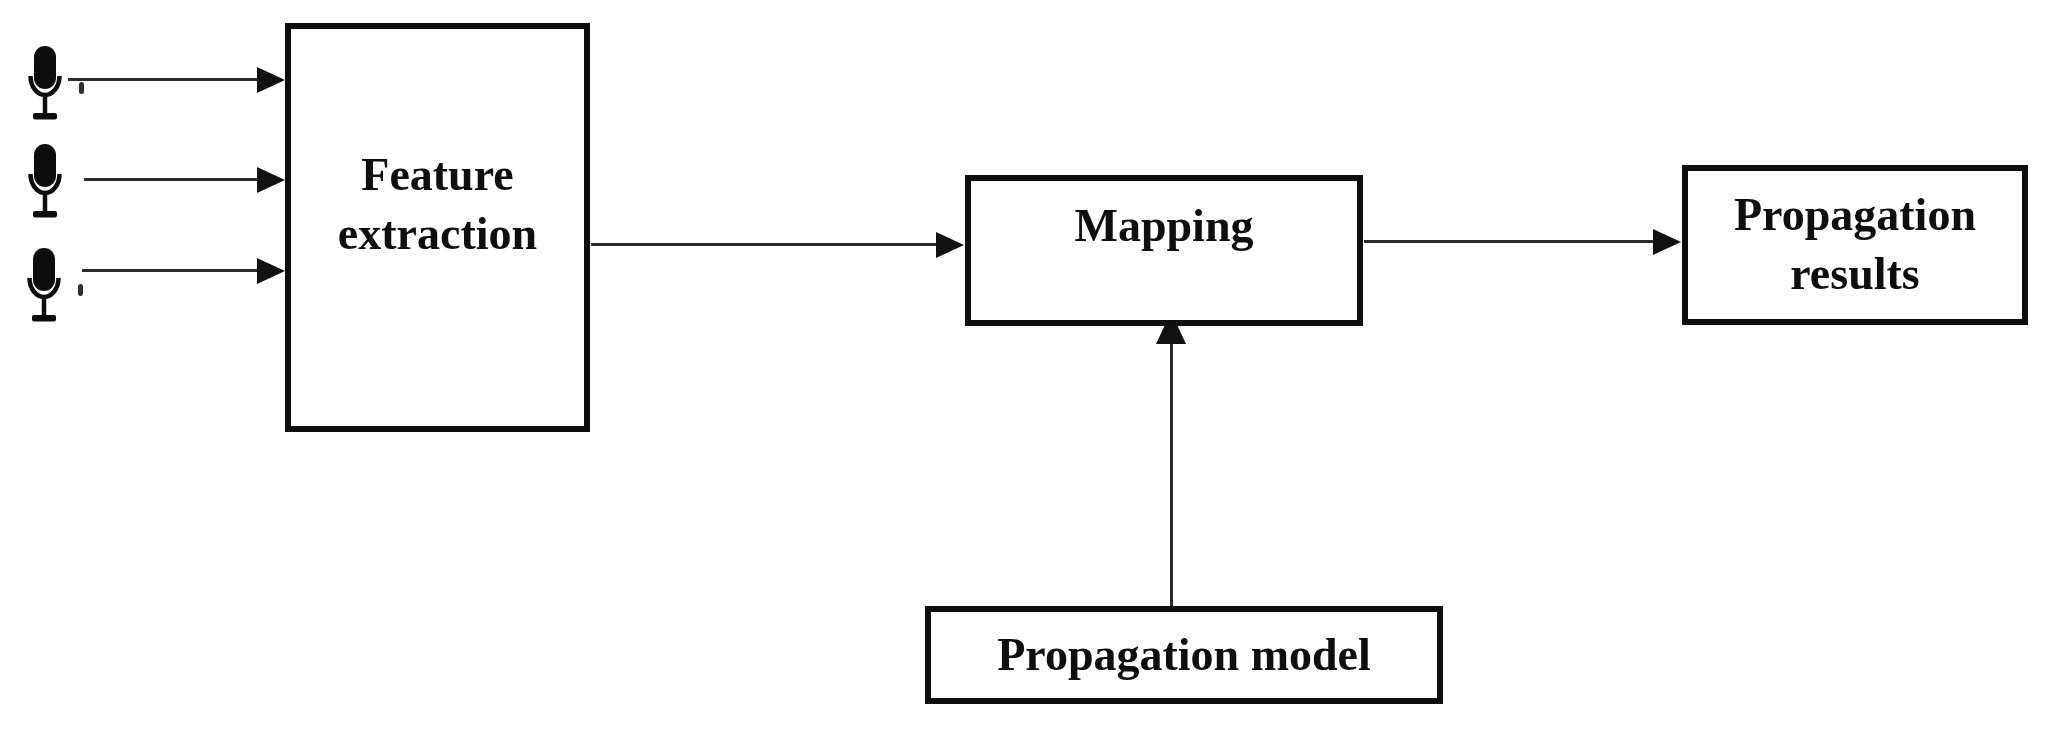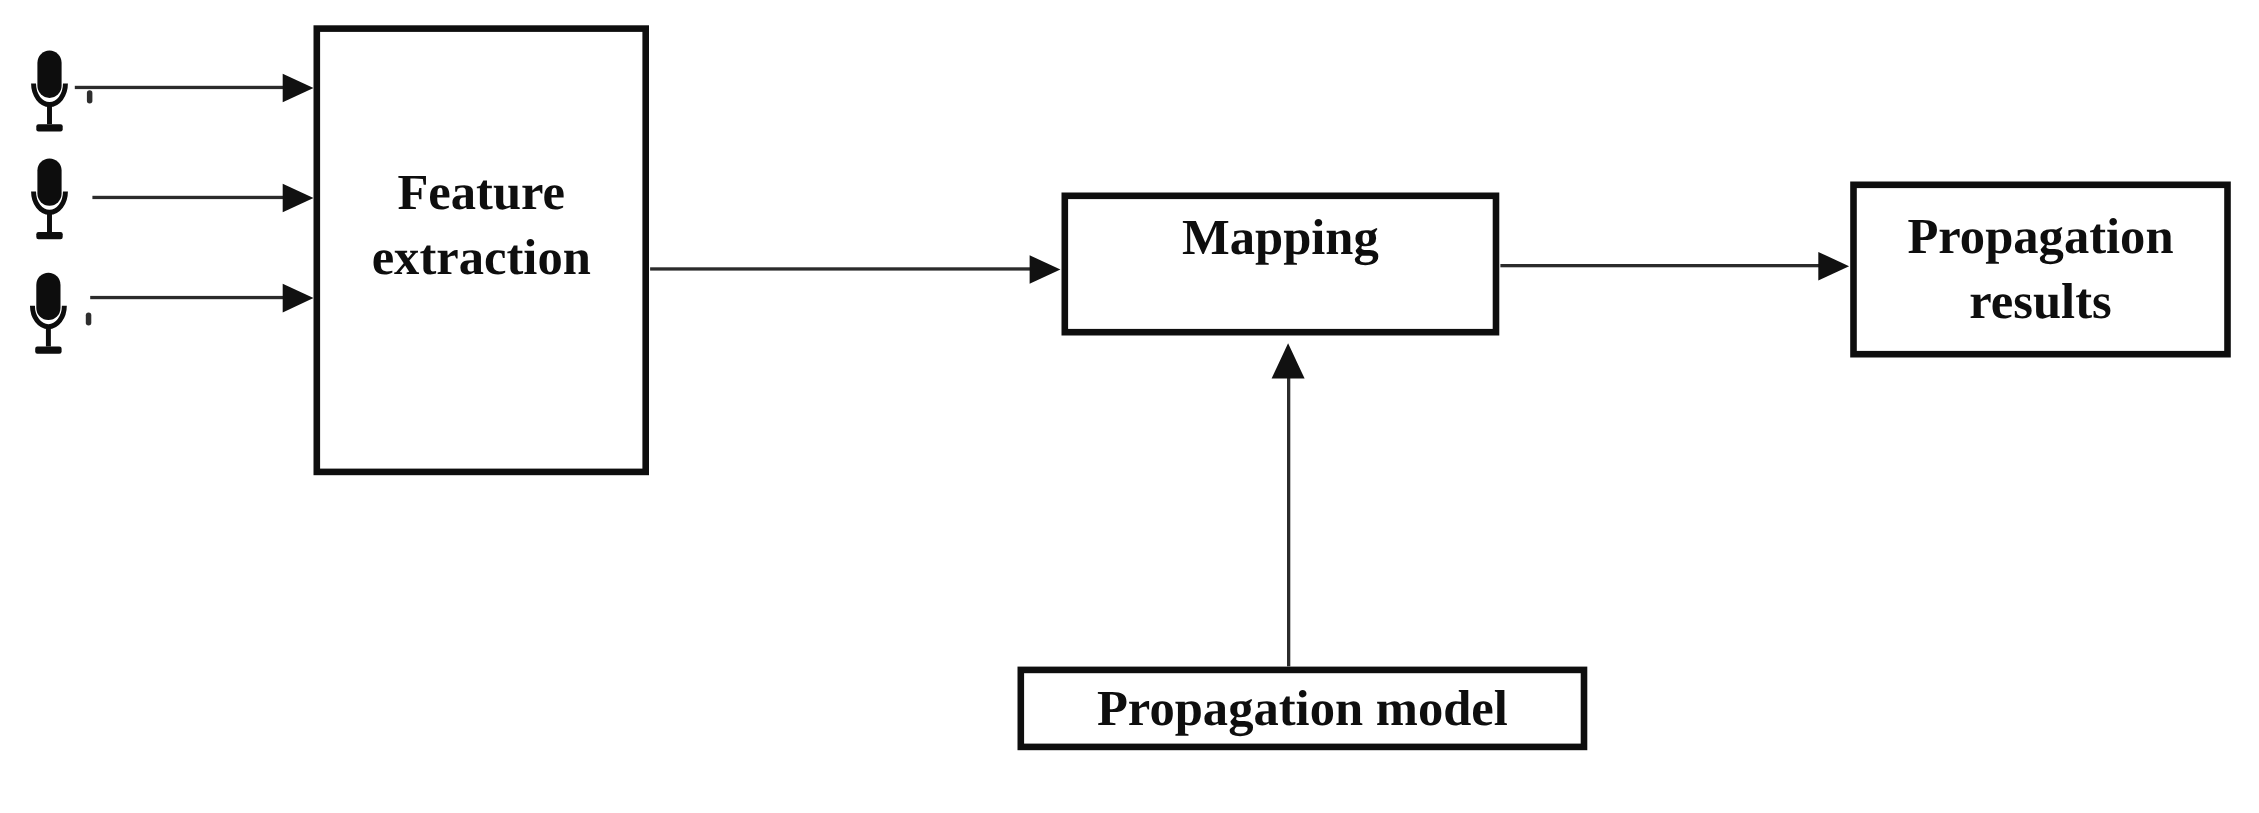--- a/index.html
+++ b/index.html
@@ -22,23 +22,23 @@
     display: flex;
     align-items: center;
     justify-content: center;
     text-align: center;
     font-weight: 700;
     font-size: 46px;
     line-height: 1.28;
     color: #0e0e0e;
   }
   #box-feature      { left: 285px;  top: 23px;  width: 305px; height: 409px; padding: 0 28px 45px 28px; }
-  #box-mapping      { left: 965px;  top: 175px; width: 398px; height: 130px; padding-bottom: 48px; }
+  #box-mapping      { left: 965px;  top: 175px; width: 398px; height: 151px; padding-bottom: 48px; }
   #box-localization { left: 1682px; top: 165px; width: 346px; height: 160px; padding: 0 4px; }
-  #box-propagation  { left: 925px;  top: 606px; width: 518px; height: 76px;  white-space: nowrap; }
+  #box-propagation  { left: 925px;  top: 606px; width: 518px; height: 98px;  white-space: nowrap; }
 
   
   .edge-h { position: absolute; height: 3px; background: #2b2b2b; }
   .edge-v { position: absolute; width: 3px;  background: #2b2b2b; }
 
   
   .head-right {
     position: absolute; width: 0; height: 0;
     border-left: 28px solid #111111;
     border-top: 13px solid transparent;

